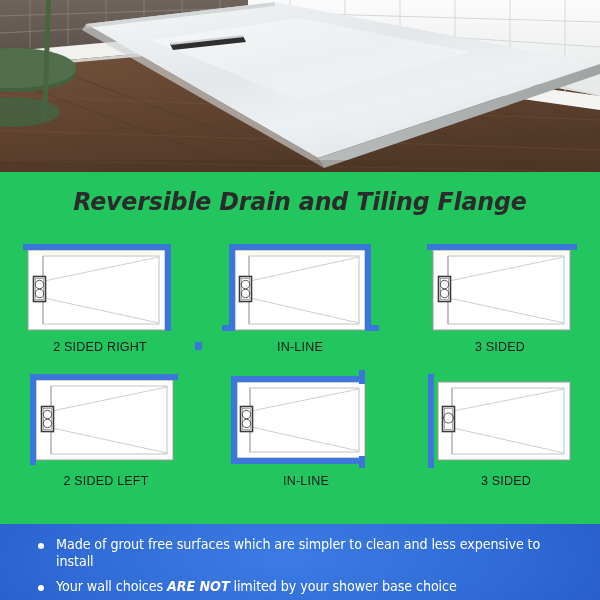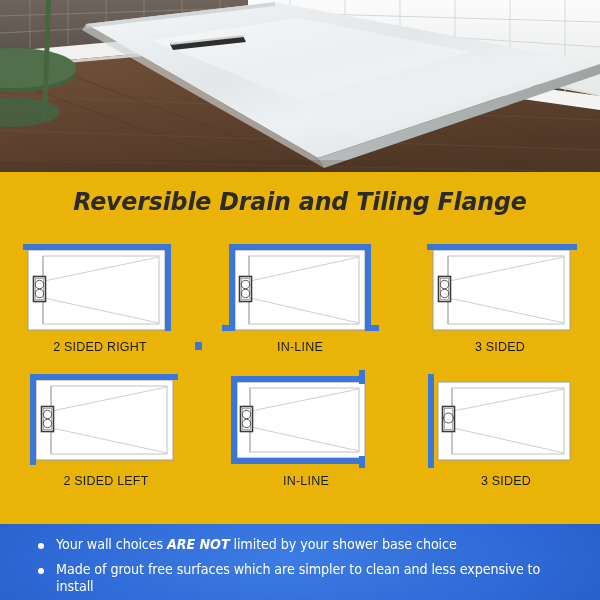--- a/index.html
+++ b/index.html
@@ -5,21 +5,21 @@
   * { box-sizing: border-box; margin: 0; padding: 0; }
   html, body {
     width: 600px; height: 600px;
     font-family: "Liberation Sans", sans-serif;
     background: #ffffff;
     overflow: hidden;
   }
   #page {
     position: relative;
     width: 600px; height: 600px;
-    background: #eab308;
+    background: #22c55e;
   }
 
   
   .hero {
     position: absolute; left: 0; top: 0;
     width: 600px; height: 172px;
     overflow: hidden;
     background: #6d5744;
   }
   .hero svg { display: block; }
@@ -357,22 +357,22 @@
       </div>
     </div>
   </div>
 
   <div class="stray-square"></div>
 
   <div class="band">
     <div class="band-inner">
       <div class="bullet-row">
         <span class="dot"></span>
-        <span class="bullet-text"><span>Your wall choices </span><span class="emph">ARE NOT</span><span> limited by your shower base choice</span></span>
+        <span class="bullet-text"><span>Made of grout free surfaces which are simpler to clean and less expensive to install</span></span>
       </div>
       <div class="bullet-row">
         <span class="dot"></span>
-        <span class="bullet-text"><span>Made of grout free surfaces which are simpler to clean and less expensive to install</span></span>
+        <span class="bullet-text"><span>Your wall choices </span><span class="emph">ARE NOT</span><span> limited by your shower base choice</span></span>
       </div>
     </div>
   </div>
 
 </div>
 
 </body></html>

